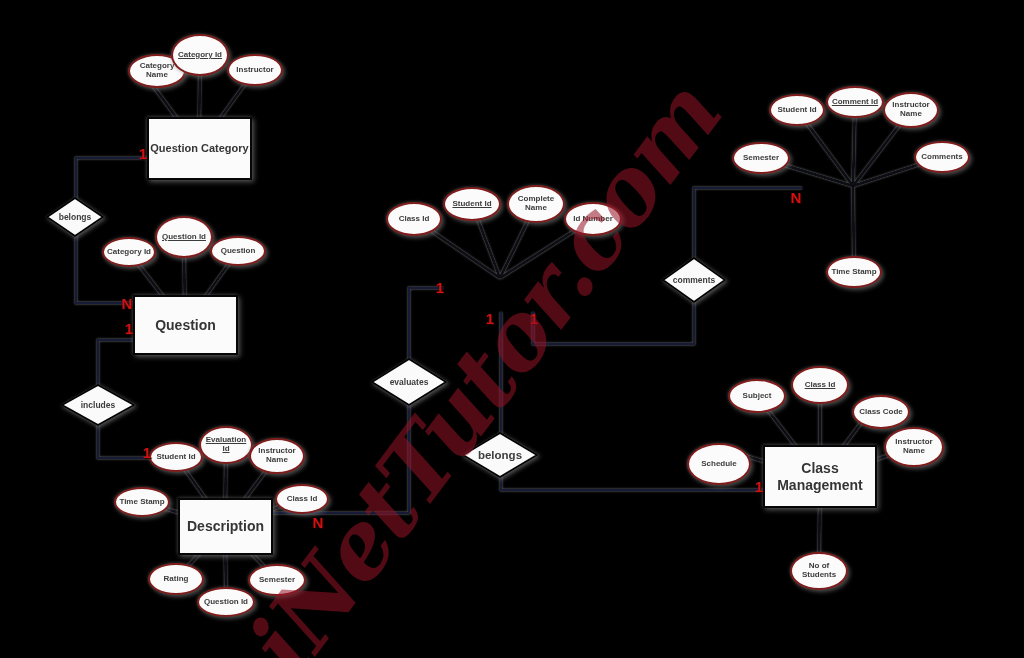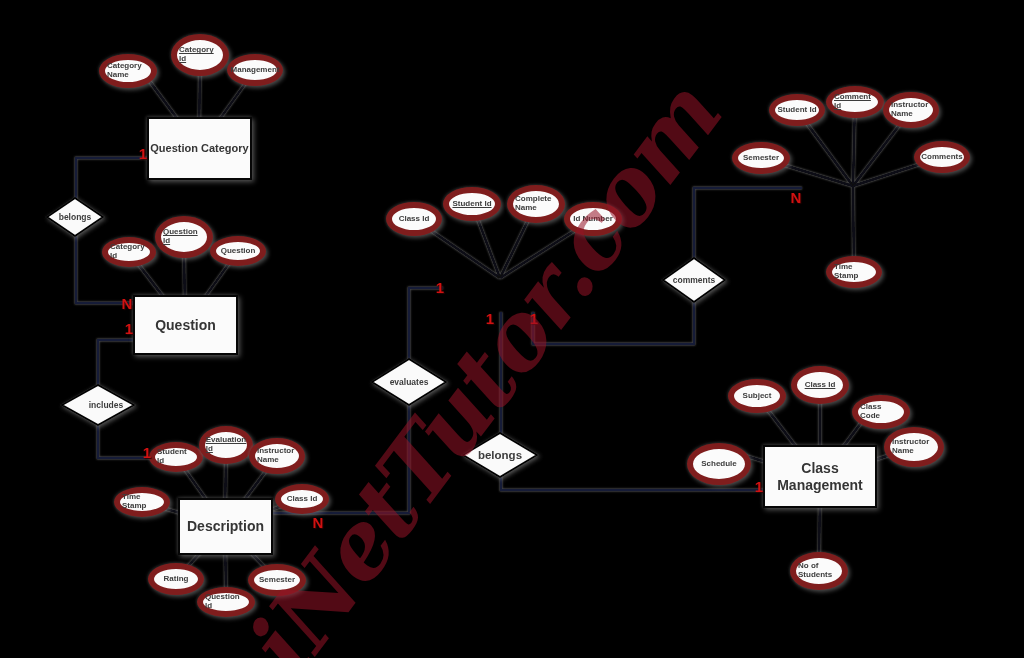--- a/index.html
+++ b/index.html
@@ -4,22 +4,22 @@
 <style>
   html,body{margin:0;padding:0;background:#000;}
   .stage{position:relative;width:1024px;height:658px;background:#000;overflow:hidden;
          font-family:"Liberation Sans", sans-serif;}
   svg.layer{position:absolute;left:0;top:0;z-index:1;}
   .entity{position:absolute;box-sizing:border-box;border:2px solid #060606;background:#fbfbfb;
           display:flex;align-items:center;justify-content:center;text-align:center;
           font-weight:bold;font-size:14px;line-height:1.15;color:#353535;z-index:2;
           box-shadow:2px 2px 5px rgba(150,150,150,.55), -1px -1px 3px rgba(110,110,110,.35);}
   .entity.small{font-size:11px;}
-  .attr{position:absolute;box-sizing:border-box;border:6px solid #7f1d1d;border-radius:50%;
-        background:#fbfbfb;display:flex;align-items:center;justify-content:center;text-align:left;
+  .attr{position:absolute;box-sizing:border-box;border:2px solid #7f1d1d;border-radius:50%;
+        background:#fbfbfb;display:flex;align-items:center;justify-content:center;text-align:center;
         font-weight:bold;font-size:8px;line-height:1.1;color:#3c3c3c;z-index:3;padding:2px;
         box-shadow:2px 2px 4px rgba(150,150,150,.5), -1px -1px 3px rgba(110,110,110,.3);}
   .attr.key span{text-decoration:underline;}
   .dlabel{position:absolute;transform:translate(-50%,-50%);font-weight:bold;font-size:8.5px;
           color:#3c3c3c;z-index:4;white-space:nowrap;}
   .dlabel.big{font-size:11.5px;}
   .card{position:absolute;transform:translate(-50%,-50%);font-weight:bold;font-size:15px;
         color:#d01111;z-index:6;text-shadow:1px 1px 1px rgba(50,0,0,.9);}
   .watermark{position:absolute;left:485px;top:378px;transform:translate(-50%,-50%) rotate(-53deg);
              font-family:"DejaVu Serif", serif;font-style:italic;font-weight:bold;font-size:92px;
@@ -102,28 +102,28 @@
   <div class="entity" style="left:133px;top:295px;width:105px;height:60px">
       <span>Question</span>
     </div>
   <div class="entity" style="left:178px;top:498px;width:95px;height:57px">
       <span>Description</span>
     </div>
   <div class="entity" style="left:763px;top:445px;width:114px;height:63px">
       <span>Class Management</span>
     </div>
 
-  <div class="attr" style="left:99px;top:54px;width:58px;height:34px">
+  <div class="attr" style="left:128px;top:54px;width:58px;height:34px">
       <span>Category Name</span>
     </div>
   <div class="attr key" style="left:171px;top:34px;width:58px;height:42px">
       <span>Category Id</span>
     </div>
   <div class="attr" style="left:227px;top:54px;width:56px;height:32px">
-      <span>Management</span>
+      <span>Instructor</span>
     </div>
 
   <div class="attr" style="left:102px;top:237px;width:54px;height:30px">
       <span>Category Id</span>
     </div>
   <div class="attr key" style="left:155px;top:216px;width:58px;height:42px">
       <span>Question Id</span>
     </div>
   <div class="attr" style="left:210px;top:236px;width:56px;height:30px">
       <span>Question</span>
@@ -199,21 +199,21 @@
       <span>Schedule</span>
     </div>
   <div class="attr" style="left:884px;top:427px;width:60px;height:40px">
       <span>Instructor Name</span>
     </div>
   <div class="attr" style="left:790px;top:552px;width:58px;height:38px">
       <span>No of Students</span>
     </div>
 
   <div class="dlabel" style="left:75px;top:217px">belongs</div>
-  <div class="dlabel" style="left:106px;top:405px">includes</div>
+  <div class="dlabel" style="left:98px;top:405px">includes</div>
   <div class="dlabel" style="left:409px;top:382px">evaluates</div>
   <div class="dlabel big" style="left:500px;top:455px">belongs</div>
   <div class="dlabel" style="left:694px;top:280px">comments</div>
 
   <div class="card" style="left:143px;top:153px">1</div>
   <div class="card" style="left:127px;top:303px">N</div>
   <div class="card" style="left:129px;top:328px">1</div>
   <div class="card" style="left:147px;top:452px">1</div>
   <div class="card" style="left:318px;top:522px">N</div>
   <div class="card" style="left:440px;top:287px">1</div>

